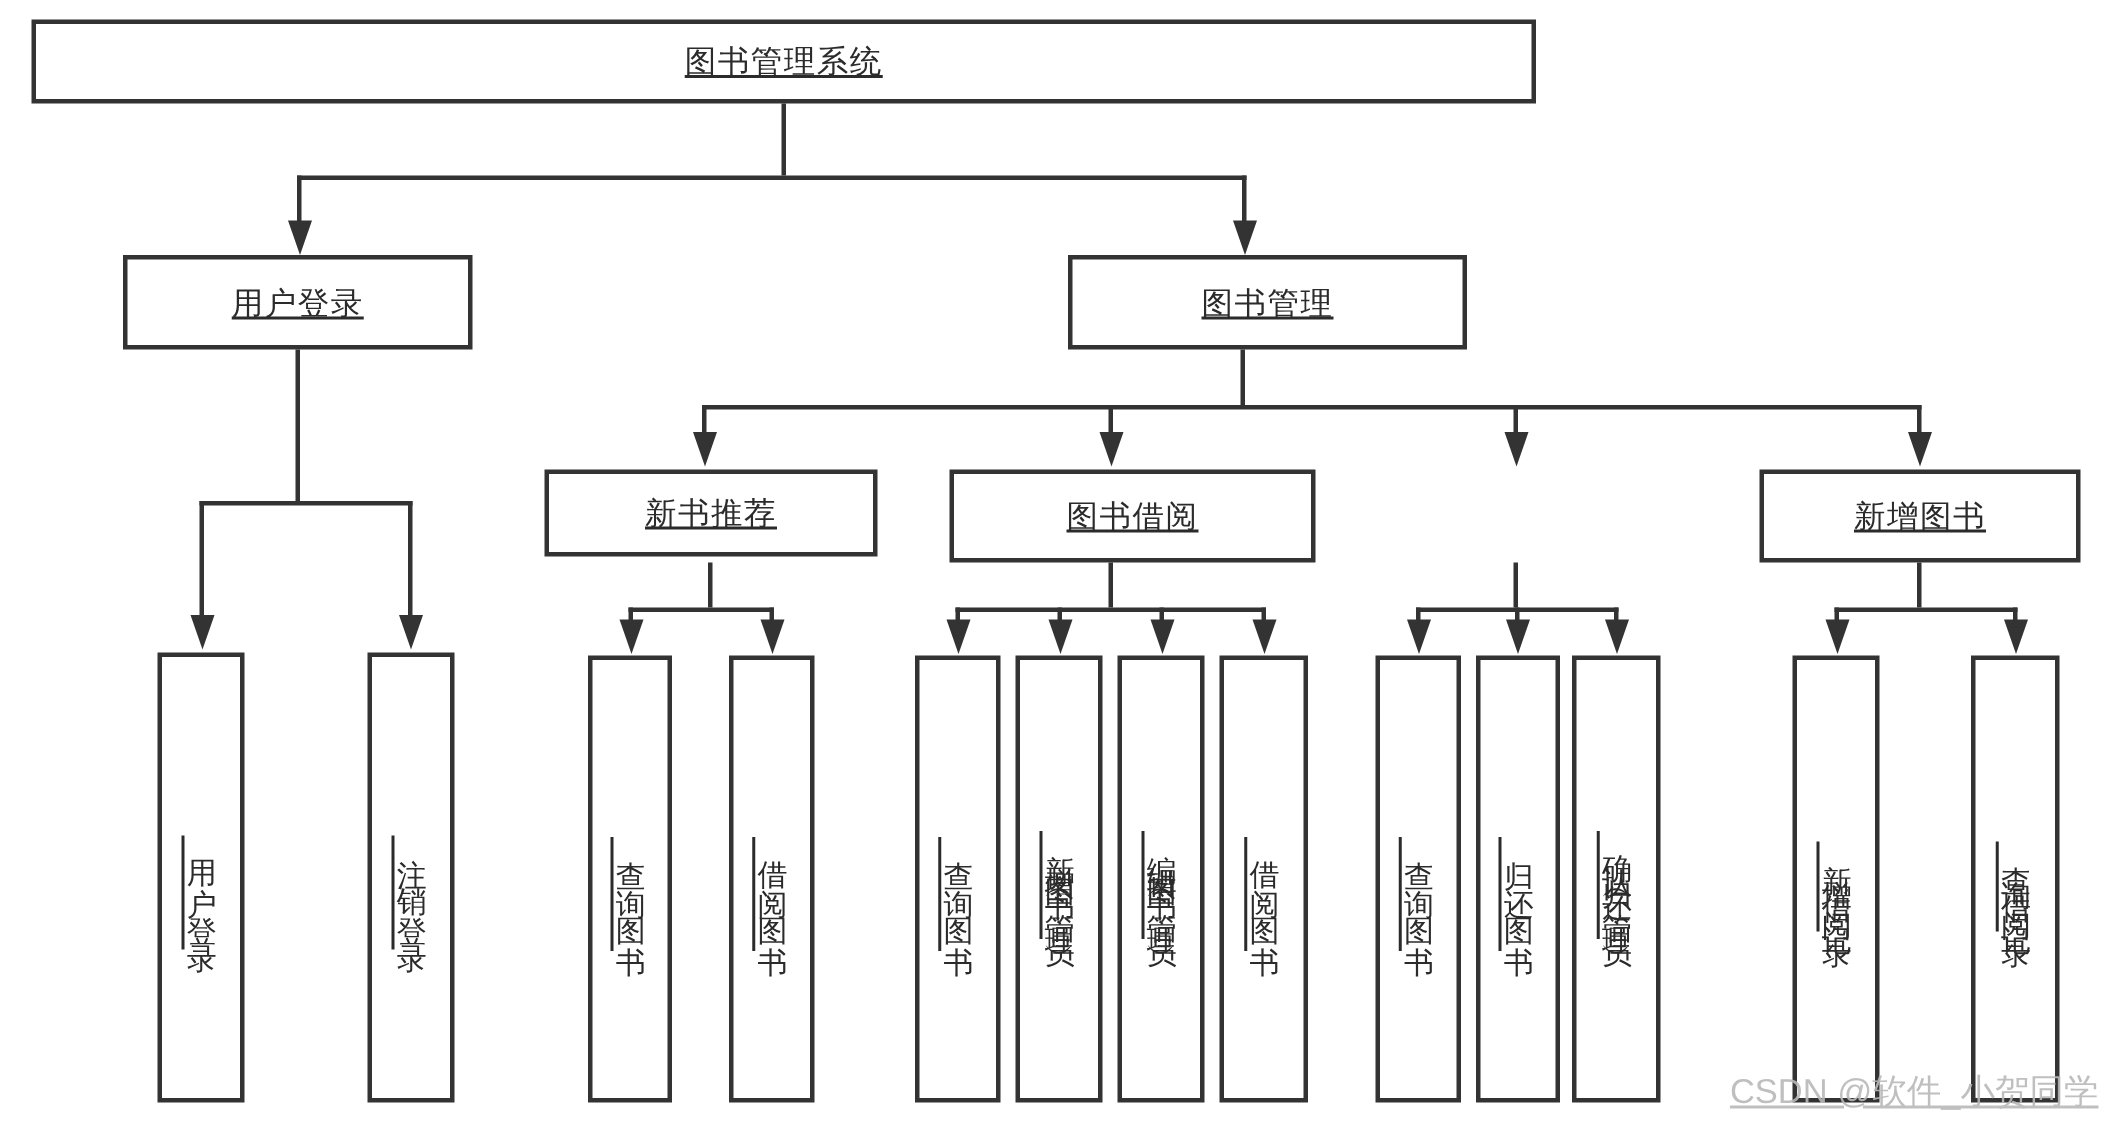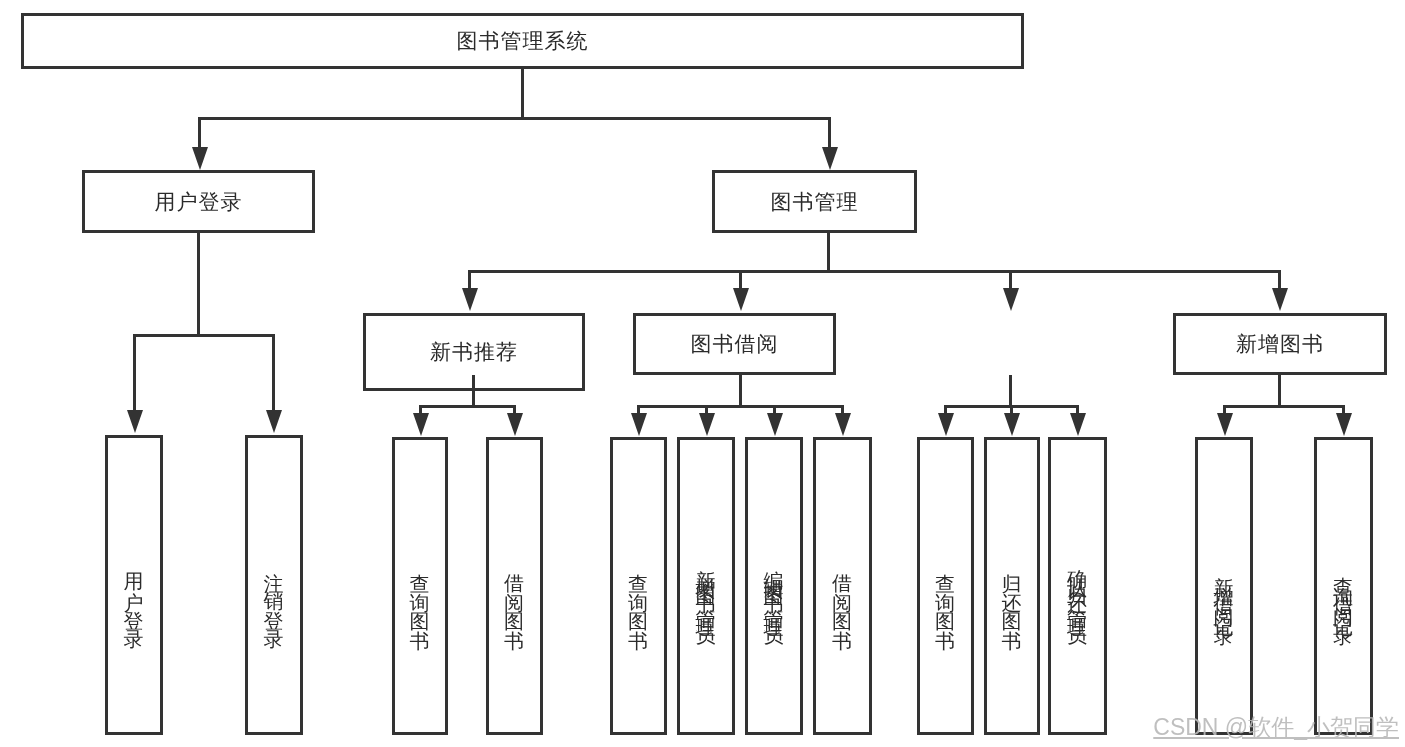--- a/index.html
+++ b/index.html
@@ -17,20 +17,21 @@
   }
   .node {
     position: absolute;
     box-sizing: border-box;
     border: 3px solid #333333;
     background: #ffffff;
     color: #2b2b2b;
     display: flex;
     align-items: center;
     justify-content: center;
+    text-decoration: underline;
   }
   .hnode {
     font-size: 21px;
     letter-spacing: 1px;
   }
   .leaf {
     top: 437px;
     height: 298px;
     width: 58px;
   }
@@ -70,25 +71,25 @@
 </style>
 </head>
 <body>
 
 <div class="canvas">
 
   <div class="node hnode" style="left:21px; top:13px; width:1003px; height:56px;">图书管理系统</div>
 
   <div class="node hnode" style="left:82px; top:170px; width:233px; height:63px;">用户登录</div>
 
-  <div class="node hnode" style="left:712px; top:170px; width:205px; height:63px;">图书管理</div>
+  <div class="node hnode" style="left:712px; top:170px; width:266px; height:63px;">图书管理</div>
 
-  <div class="node hnode" style="left:363px; top:313px; width:222px; height:78px;">新书推荐</div>
+  <div class="node hnode" style="left:363px; top:313px; width:222px; height:58px;">新书推荐</div>
 
-  <div class="node hnode" style="left:633px; top:313px; width:203px; height:62px;">图书借阅</div>
+  <div class="node hnode" style="left:633px; top:313px; width:244px; height:62px;">图书借阅</div>
 
 
   <div class="node hnode" style="left:1173px; top:313px; width:214px; height:62px;">新增图书</div>
 
   <div class="node leaf" style="left:105px; top:435px; height:300px;">
     <span class="vtext v4">用户登录</span>
   </div>
   <div class="node leaf" style="left:245px; top:435px; height:300px;">
     <span class="vtext v4">注销登录</span>
   </div>

